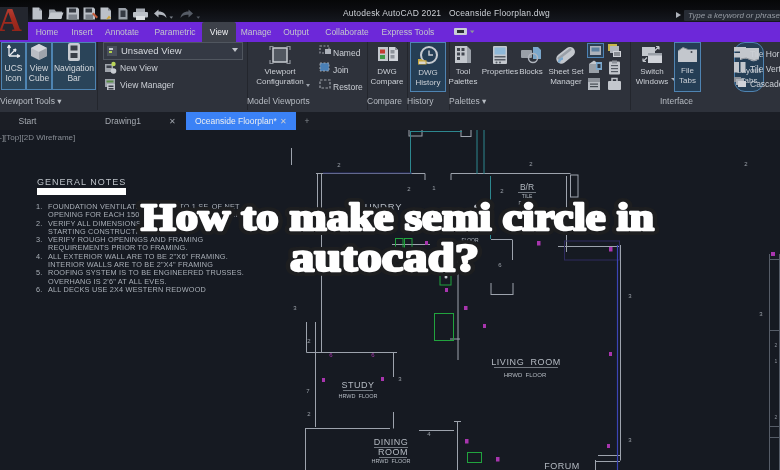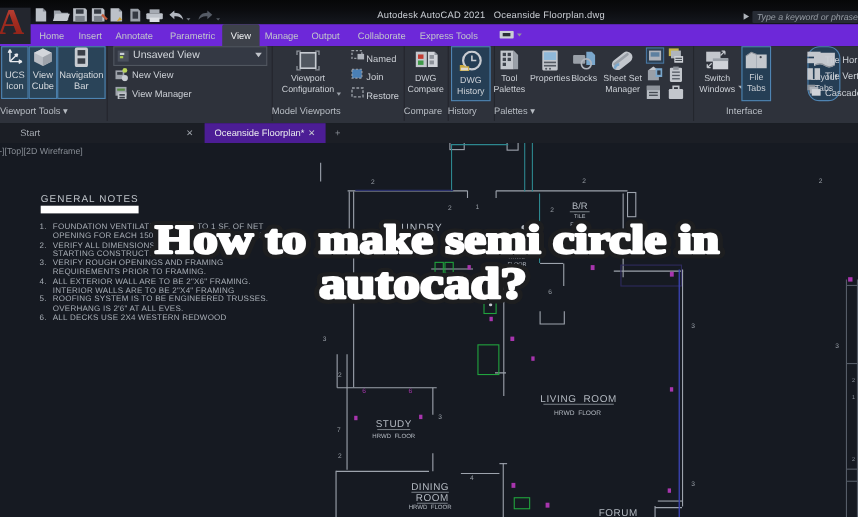--- a/index.html
+++ b/index.html
@@ -23,21 +23,21 @@
 .sep{position:absolute;top:0;width:1px;height:68px;background:#23262d;}
 .plabel{position:absolute;top:53px;height:12px;line-height:12px;font-size:8.5px;color:#b7bcc3;text-align:left;white-space:nowrap;}
 .bigbtn{position:absolute;top:0;text-align:center;font-size:8px;color:#ccd0d6;line-height:10px;}
 .bigbtn .ic{display:block;margin:3px auto 2px;}
 .bluebox{background:#253e55;border:1px solid #4f84b2;}
 .smallrow{position:absolute;font-size:8.5px;color:#ccd0d6;white-space:nowrap;}
 .vtbtn{position:absolute;top:0;height:46px;background:#2a4459;border:1px solid #4e84b2;text-align:center;font-size:8.5px;color:#d4d8dd;line-height:10px;}
 
 #filetabs{top:112px;left:0;width:780px;height:18px;background:#1b1e25;}
 .ftab{position:absolute;top:0;height:18px;line-height:18px;font-size:8.5px;color:#a6abb2;text-align:center;}
-.ftab.active{background:#4c1d95;color:#eceef0;}
+.ftab.active{background:#3b82f6;color:#eceef0;}
 .fx{font-size:8px;color:#9ea3aa;}
 
 #draw{top:130px;left:0;width:780px;height:340px;background:#161a22;}
 #vplabel{top:3px;left:-3px;font-size:8px;color:#878d95;}
 #notes{top:41px;left:37px;width:220px;color:#a9afb7;}
 #notes h3{margin:0 0 8px 0;font-size:9px;font-weight:normal;letter-spacing:1px;line-height:9px;color:#bfc4ca;border-bottom:7px solid #ffffff;display:inline-block;padding-bottom:1px;}
 .note{position:relative;padding-left:11px;font-size:7.3px;line-height:8.3px;letter-spacing:0.2px;white-space:nowrap;}
 .note b{position:absolute;left:-1px;font-weight:normal;}
 
 #headline{top:186px;left:0;width:780px;height:110px;z-index:10;}
@@ -312,20 +312,21 @@
         <rect x="1" y="1" width="7" height="5" fill="#8d929a"></rect>
         <rect x="3" y="3" width="8" height="6" fill="#aeb3bb"></rect>
         <rect x="5" y="5" width="8" height="6" fill="#d0d3d9"></rect>
       </svg>
   <div class="smallrow" style="left:750px;top:37px;">Cascade</div>
   <div class="plabel" style="left:660px;width:110px;">Interface</div>
 </div>
 
 <div id="filetabs" class="abs">
   <div class="ftab" style="left:0px;width:55px;">Start</div>
+  <div class="ftab" style="left:64px;width:118px;">Drawing1</div>
       <span class="fx abs" style="left:169px;top:5px;">✕</span>
   <div class="ftab active" style="left:186px;width:101px;text-align:left;padding-left:9px;">Oceanside Floorplan*</div>
       <span class="fx abs" style="left:280px;top:5px;color:#c9ccd1;">✕</span>
   <div class="ftab" style="left:300px;width:14px;color:#858a92;">+</div>
 </div>
 
 <div id="draw" class="abs">
   <div id="vplabel" class="abs">[-][Top][2D Wireframe]</div>
   <div id="notes" class="abs">
     <h3>GENERAL NOTES</h3>

